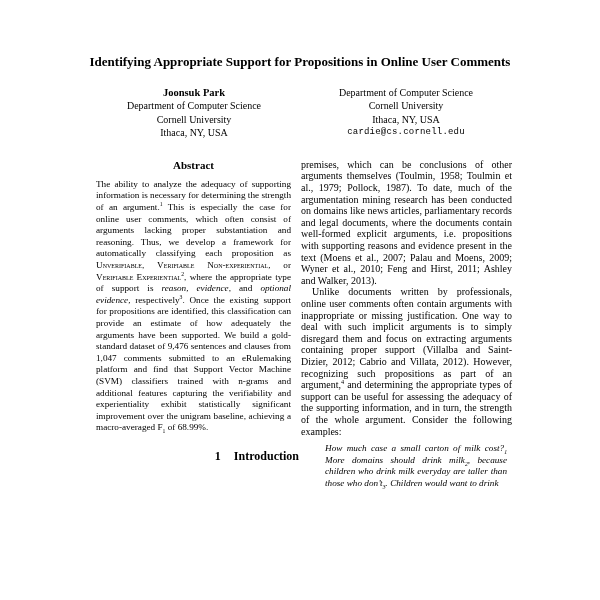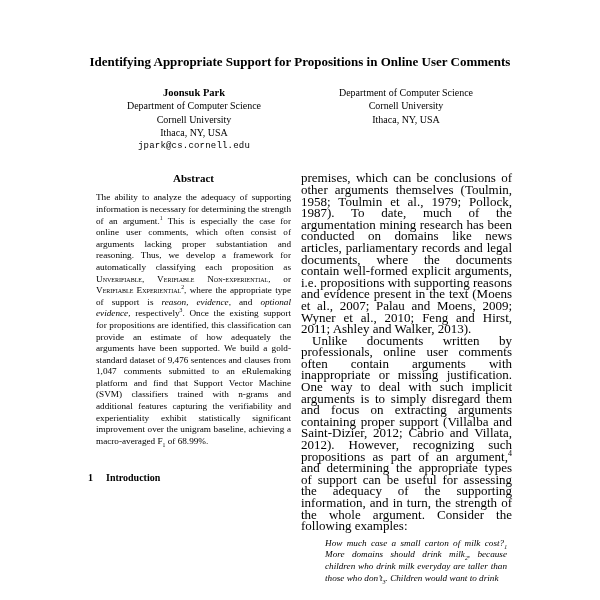--- a/index.html
+++ b/index.html
@@ -55,27 +55,28 @@
     margin-bottom: 8px;
   }
   .abstract-body {
     padding: 0 8px;
     font-size: 9.2px;
     line-height: 11.6px;
     text-align: justify;
   }
   .section-heading {
     font-weight: bold;
-    font-size: 10px;
-    margin-top: 25px;
+    font-size: 12px;
+    margin-top: 15px;
     white-space: nowrap;
+    text-align: right;
   }
   .section-heading .num { display: inline-block; margin-right: 13px; }
   p.body {
-    font-size: 13px;
+    font-size: 10px;
     line-height: 11.6px;
     text-align: justify;
   }
   p.indent { text-indent: 11px; }
   .quote {
     margin: 6px 5px 0 24px;
     font-style: italic;
     font-size: 9.2px;
     line-height: 11.6px;
     text-align: justify;
@@ -91,26 +92,26 @@
 <div class="page">
 
   <h1 class="paper-title">Identifying Appropriate Support for Propositions in Online User Comments</h1>
 
   <div class="authors">
     <div class="author">
       <div class="name">Joonsuk Park</div>
       <div>Department of Computer Science</div>
       <div>Cornell University</div>
       <div>Ithaca, NY, USA</div>
-      <div class="email">jpark@cs.cornell.edu</div>
     </div>
     <div class="author">
       <div>Department of Computer Science</div>
       <div>Cornell University</div>
       <div>Ithaca, NY, USA</div>
+      <div class="email">cardie@cs.cornell.edu</div>
     </div>
   </div>
 
   <div class="cols">
 
     <div class="col">
       <div class="abstract-heading">Abstract</div>
       <p class="abstract-body"><span>The ability to analyze the adequacy of supporting information is necessary for determining the strength of an argument.</span><span class="seg-sup">1</span><span> This is especially the case for online user comments, which often consist of arguments lacking proper substantiation and reasoning. Thus, we develop a framework for automatically classifying each proposition as </span><span class="seg-sc">Unverifiable</span><span>, </span><span class="seg-sc">Verifiable Non-experiential</span><span>, or </span><span class="seg-sc">Verifiable Experiential</span><span class="seg-sup">2</span><span>, where the appropriate type of support is </span><span class="seg-i">reason</span><span>, </span><span class="seg-i">evidence</span><span>, and </span><span class="seg-i">optional evidence</span><span>, respectively</span><span class="seg-sup">3</span><span>. Once the existing support for propositions are identified, this classification can provide an estimate of how adequately the arguments have been supported. We build a gold-standard dataset of 9,476 sentences and clauses from 1,047 comments submitted to an eRulemaking platform and find that Support Vector Machine (SVM) classifiers trained with n-grams and additional features capturing the verifiability and experientiality exhibit statistically significant improvement over the unigram baseline, achieving a macro-averaged F</span><span class="seg-sub">1</span><span> of 68.99%.</span></p>
       <div class="section-heading">
         <span class="num">1</span><span>Introduction</span>

